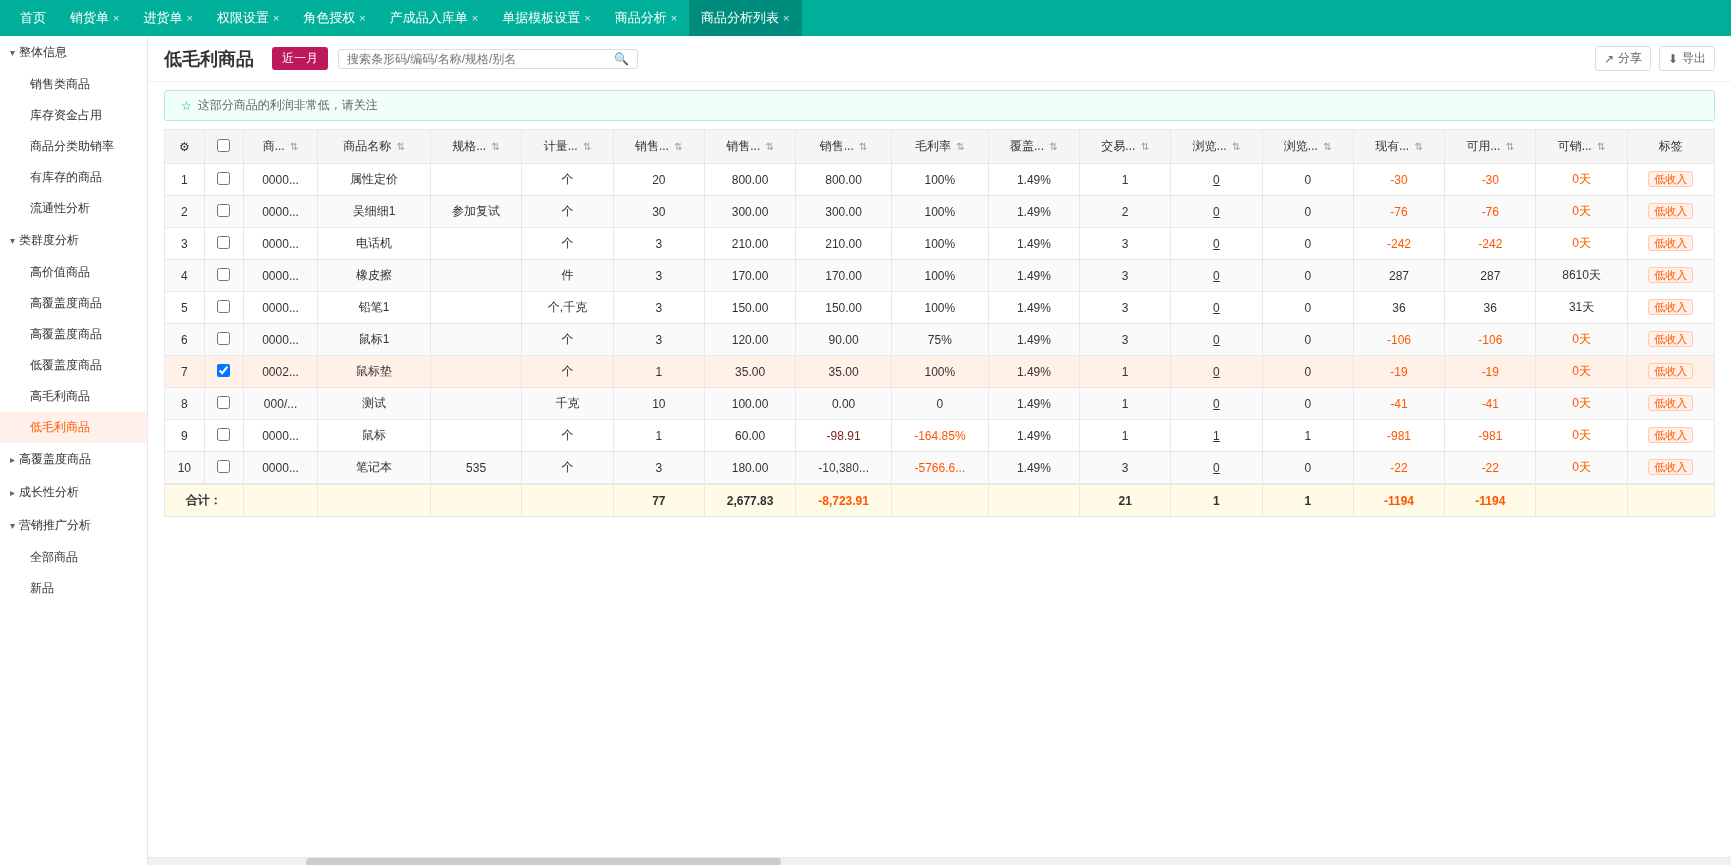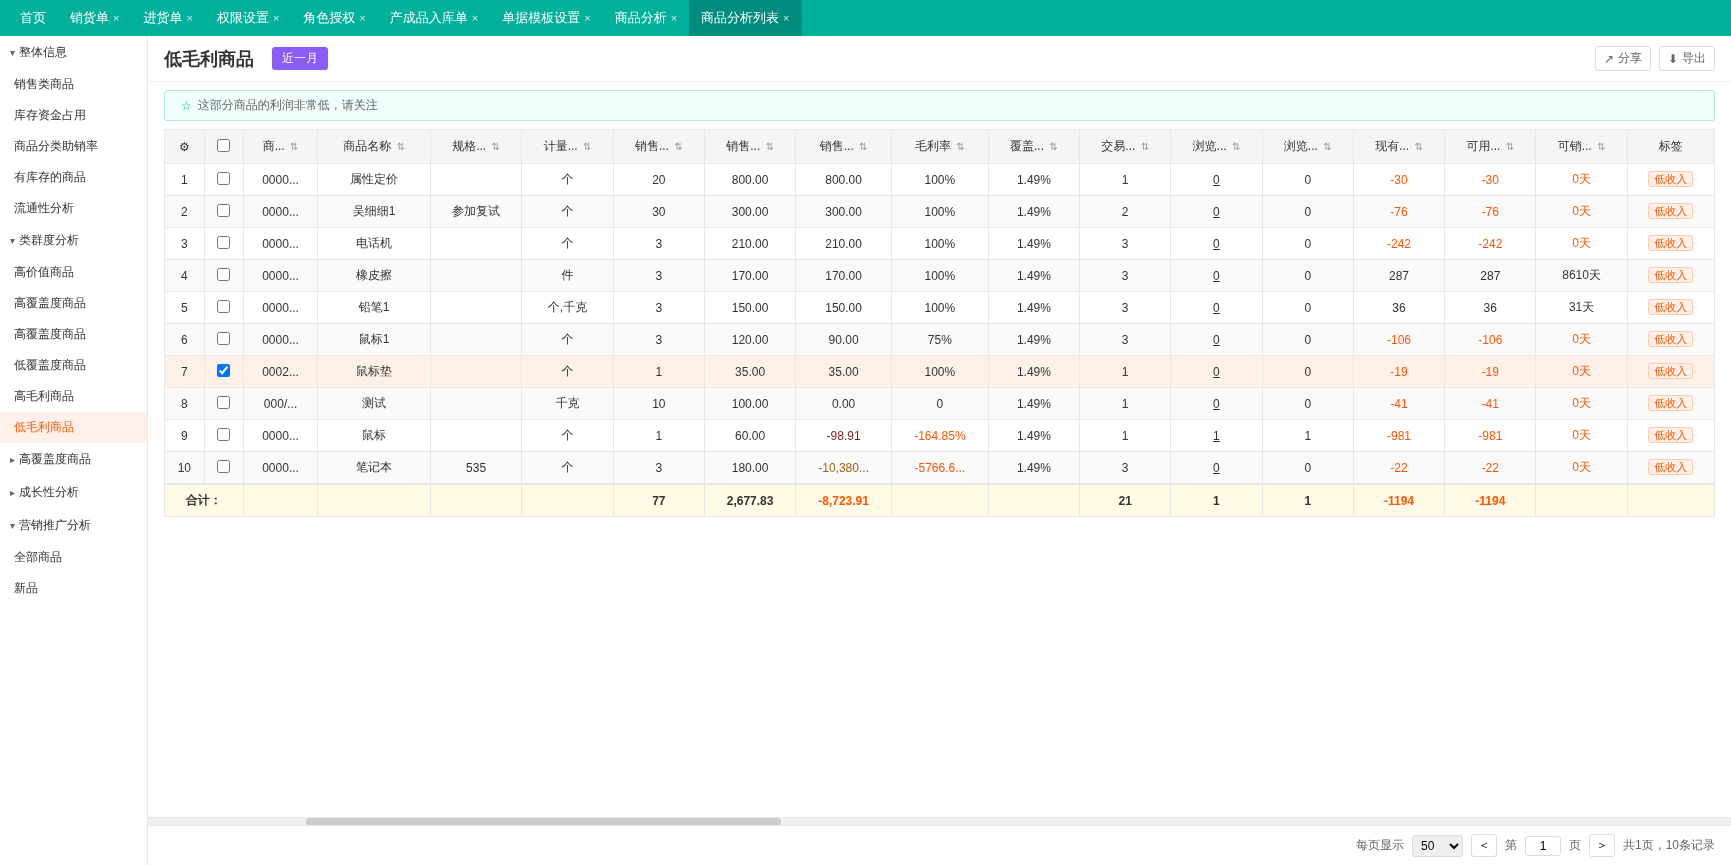--- a/index.html
+++ b/index.html
@@ -41,41 +41,41 @@
       display: flex;
       align-items: center;
       padding: 8px 10px;
       font-size: 12px;
       color: #333;
       cursor: pointer;
       background: #fff;
     }
     .sidebar-group-header .arrow { margin-right: 4px; color: #666; font-size: 10px; }
     .sidebar-item {
-      padding: 7px 10px 7px 14px;
+      padding: 7px 10px 7px 30px;
       font-size: 12px;
       color: #333;
       cursor: pointer;
     }
     .sidebar-item.active { background: #fff0eb; color: #ff5a00; }
 
     
     .content-area { flex: 1; overflow: hidden; display: flex; flex-direction: column; background: #fff; }
 
     
     .page-header {
       display: flex;
       align-items: center;
       padding: 10px 16px;
       border-bottom: 1px solid #f0f0f0;
       gap: 10px;
     }
     .page-title { font-size: 18px; font-weight: bold; color: #333; margin-right: 8px; }
     .filter-btn {
-      background: #8b5cf6;
+      background: #be185d;
       color: #fff;
       border: none;
       border-radius: 3px;
       padding: 3px 10px;
       font-size: 12px;
       cursor: pointer;
     }
     .search-box {
       display: flex;
       align-items: center;
@@ -264,20 +264,24 @@
     </div>
     <div class="sidebar-item">全部商品</div>
     <div class="sidebar-item">新品</div>
   </div>
 
   <div class="content-area">
 
     <div class="page-header">
       <span class="page-title">低毛利商品</span>
       <button class="filter-btn">近一月</button>
+      <div class="search-box">
+        <input type="text" placeholder="搜索条形码/编码/名称/规格/别名" style="">
+        <span class="search-icon">🔍</span>
+      </div>
       <div class="header-actions">
         <button class="action-btn">
           <span>↗</span>
           <span>分享</span>
         </button>
         <button class="action-btn">
           <span>⬇</span>
           <span>导出</span>
         </button>
       </div>
@@ -496,21 +500,21 @@
   </tr>
             <tr>
     <td>10</td>
     <td><input type="checkbox" style=""></td>
     <td>0000...</td>
     <td>笔记本</td>
     <td>535</td>
     <td>个</td>
     <td>3</td>
     <td>180.00</td>
-    <td style="color:#a16207">-10,380...</td>
+    <td style="color:#404040">-10,380...</td>
     <td style="color:#ff5500">-5766.6...</td>
     <td>1.49%</td>
     <td>3</td>
     <td class="underline-link">0</td>
     <td>0</td>
     <td style="color:#ff5500">-22</td>
     <td style="color:#ff5500">-22</td>
     <td style="color:#ff5500">0天</td>
     <td><span class="tag-badge">低收入</span></td>
   </tr>
@@ -536,28 +540,14 @@
             <td></td>
           </tr>
         </tfoot>
       </table>
     </div>
 
     <div class="scrollbar-area">
       <div class="scrollbar-thumb"></div>
     </div>
 
-    <div class="bottom-bar">
-      <span>每页显示</span>
-      <select class="per-page-select">
-        <option>50</option>
-        <option>20</option>
-        <option>100</option>
-      </select>
-      <button class="page-nav-btn">＜</button>
-      <span>第</span>
-      <input class="page-input" type="text" value="1" style="">
-      <span>页</span>
-      <button class="page-nav-btn">＞</button>
-      <span>共1页，10条记录</span>
-    </div>
   </div>
 </div>
 
 </body></html>

